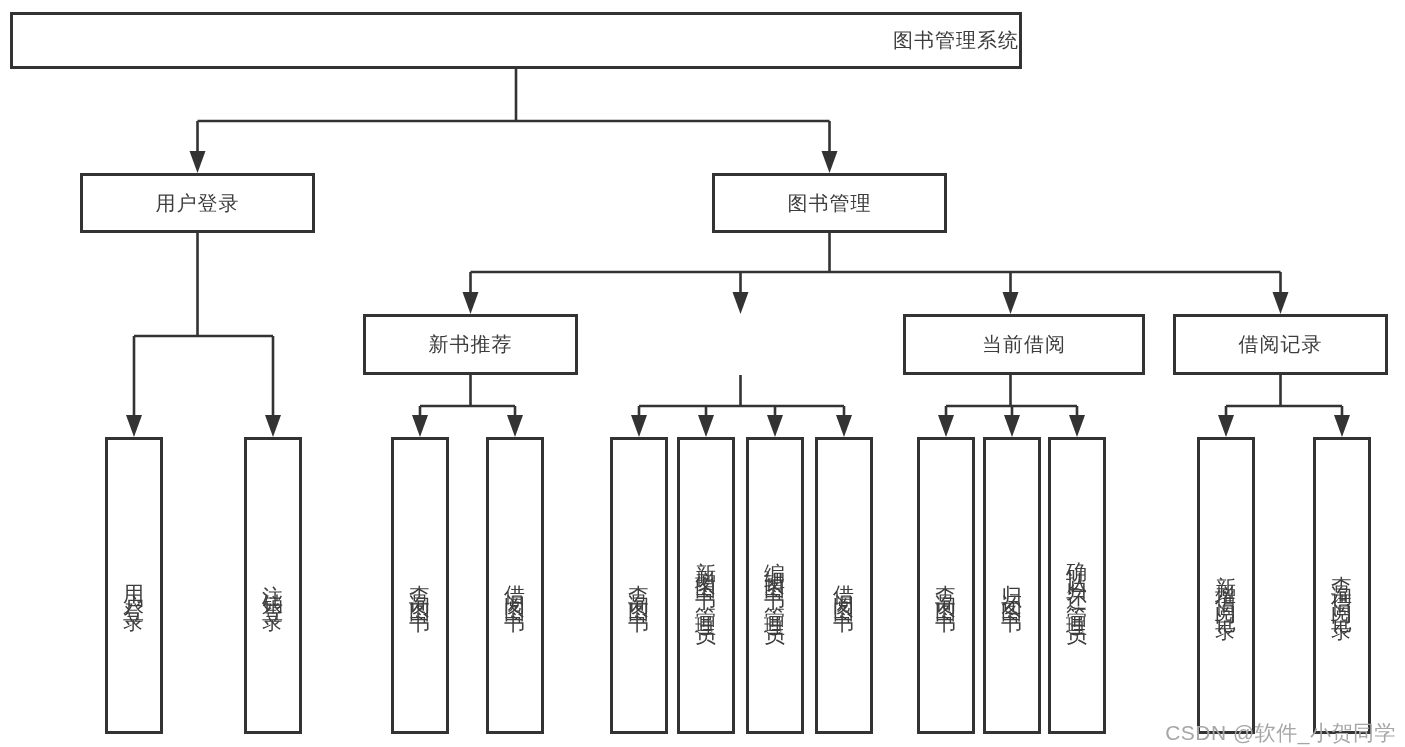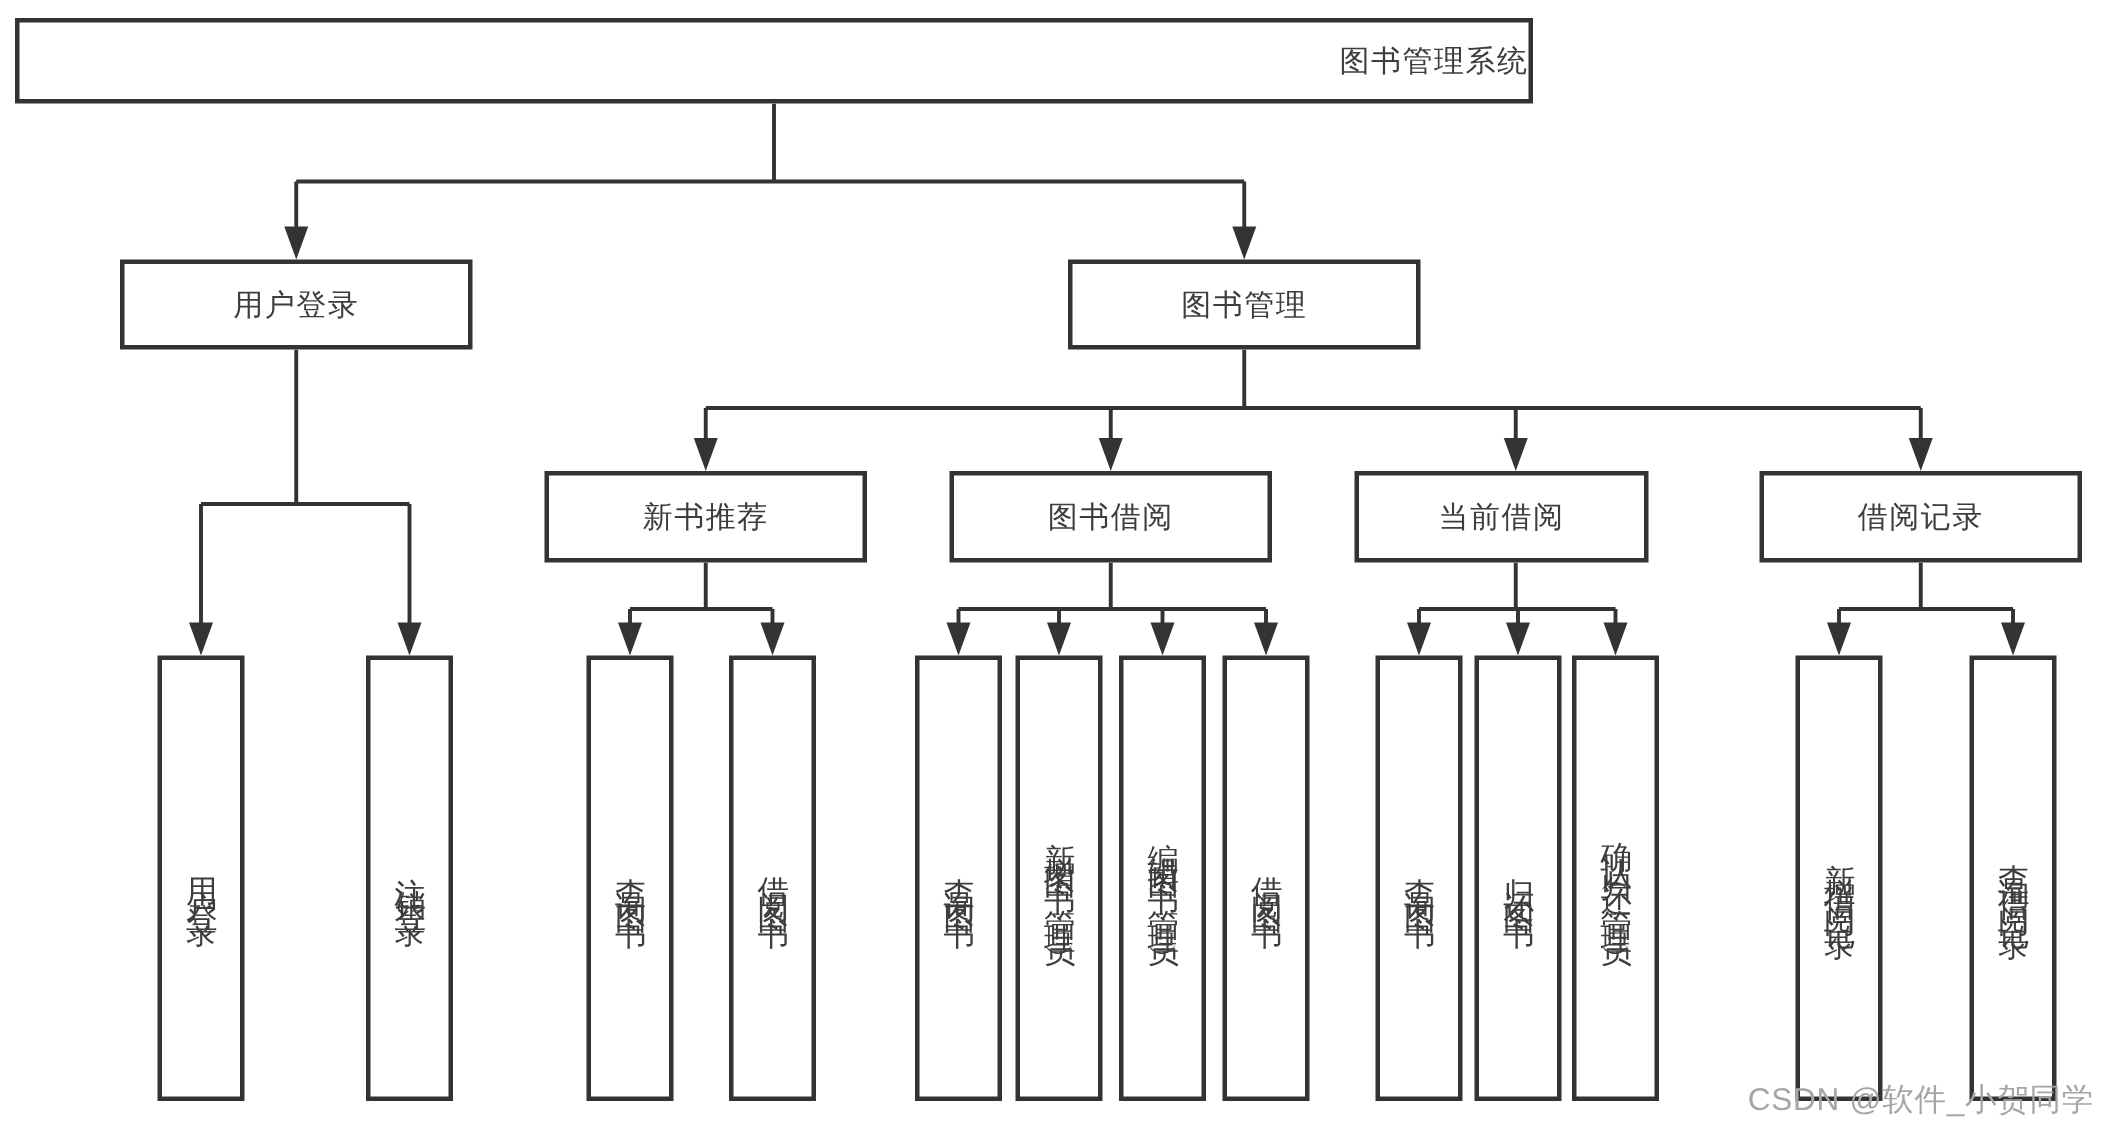--- a/index.html
+++ b/index.html
@@ -74,24 +74,21 @@
   <div class="box h-box" style="left:80px;top:173px;width:235px;height:60px">
     <span class="lbl">用户登录</span>
   </div>
   <div class="box h-box" style="left:712px;top:173px;width:235px;height:60px">
     <span class="lbl">图书管理</span>
   </div>
 
   <div class="box h-box" style="left:363px;top:314px;width:215px;height:61px">
     <span class="lbl">新书推荐</span>
   </div>
-  <div class="box h-box" style="left:633px;top:314px;width:215px;height:61px">
-    <span class="lbl">图书借阅</span>
-  </div>
-  <div class="box h-box" style="left:903px;top:314px;width:196px;height:61px">
+  <div class="box h-box" style="left:903px;top:314px;width:242px;height:61px">
     <span class="lbl">当前借阅</span>
   </div>
   <div class="box h-box" style="left:1173px;top:314px;width:215px;height:61px">
     <span class="lbl">借阅记录</span>
   </div>
 
   <div class="box v-box" style="left:105px;top:437px;width:58px;height:297px">
     <span class="lbl">用户登录</span>
   </div>
   <div class="box v-box" style="left:244px;top:437px;width:58px;height:297px">

